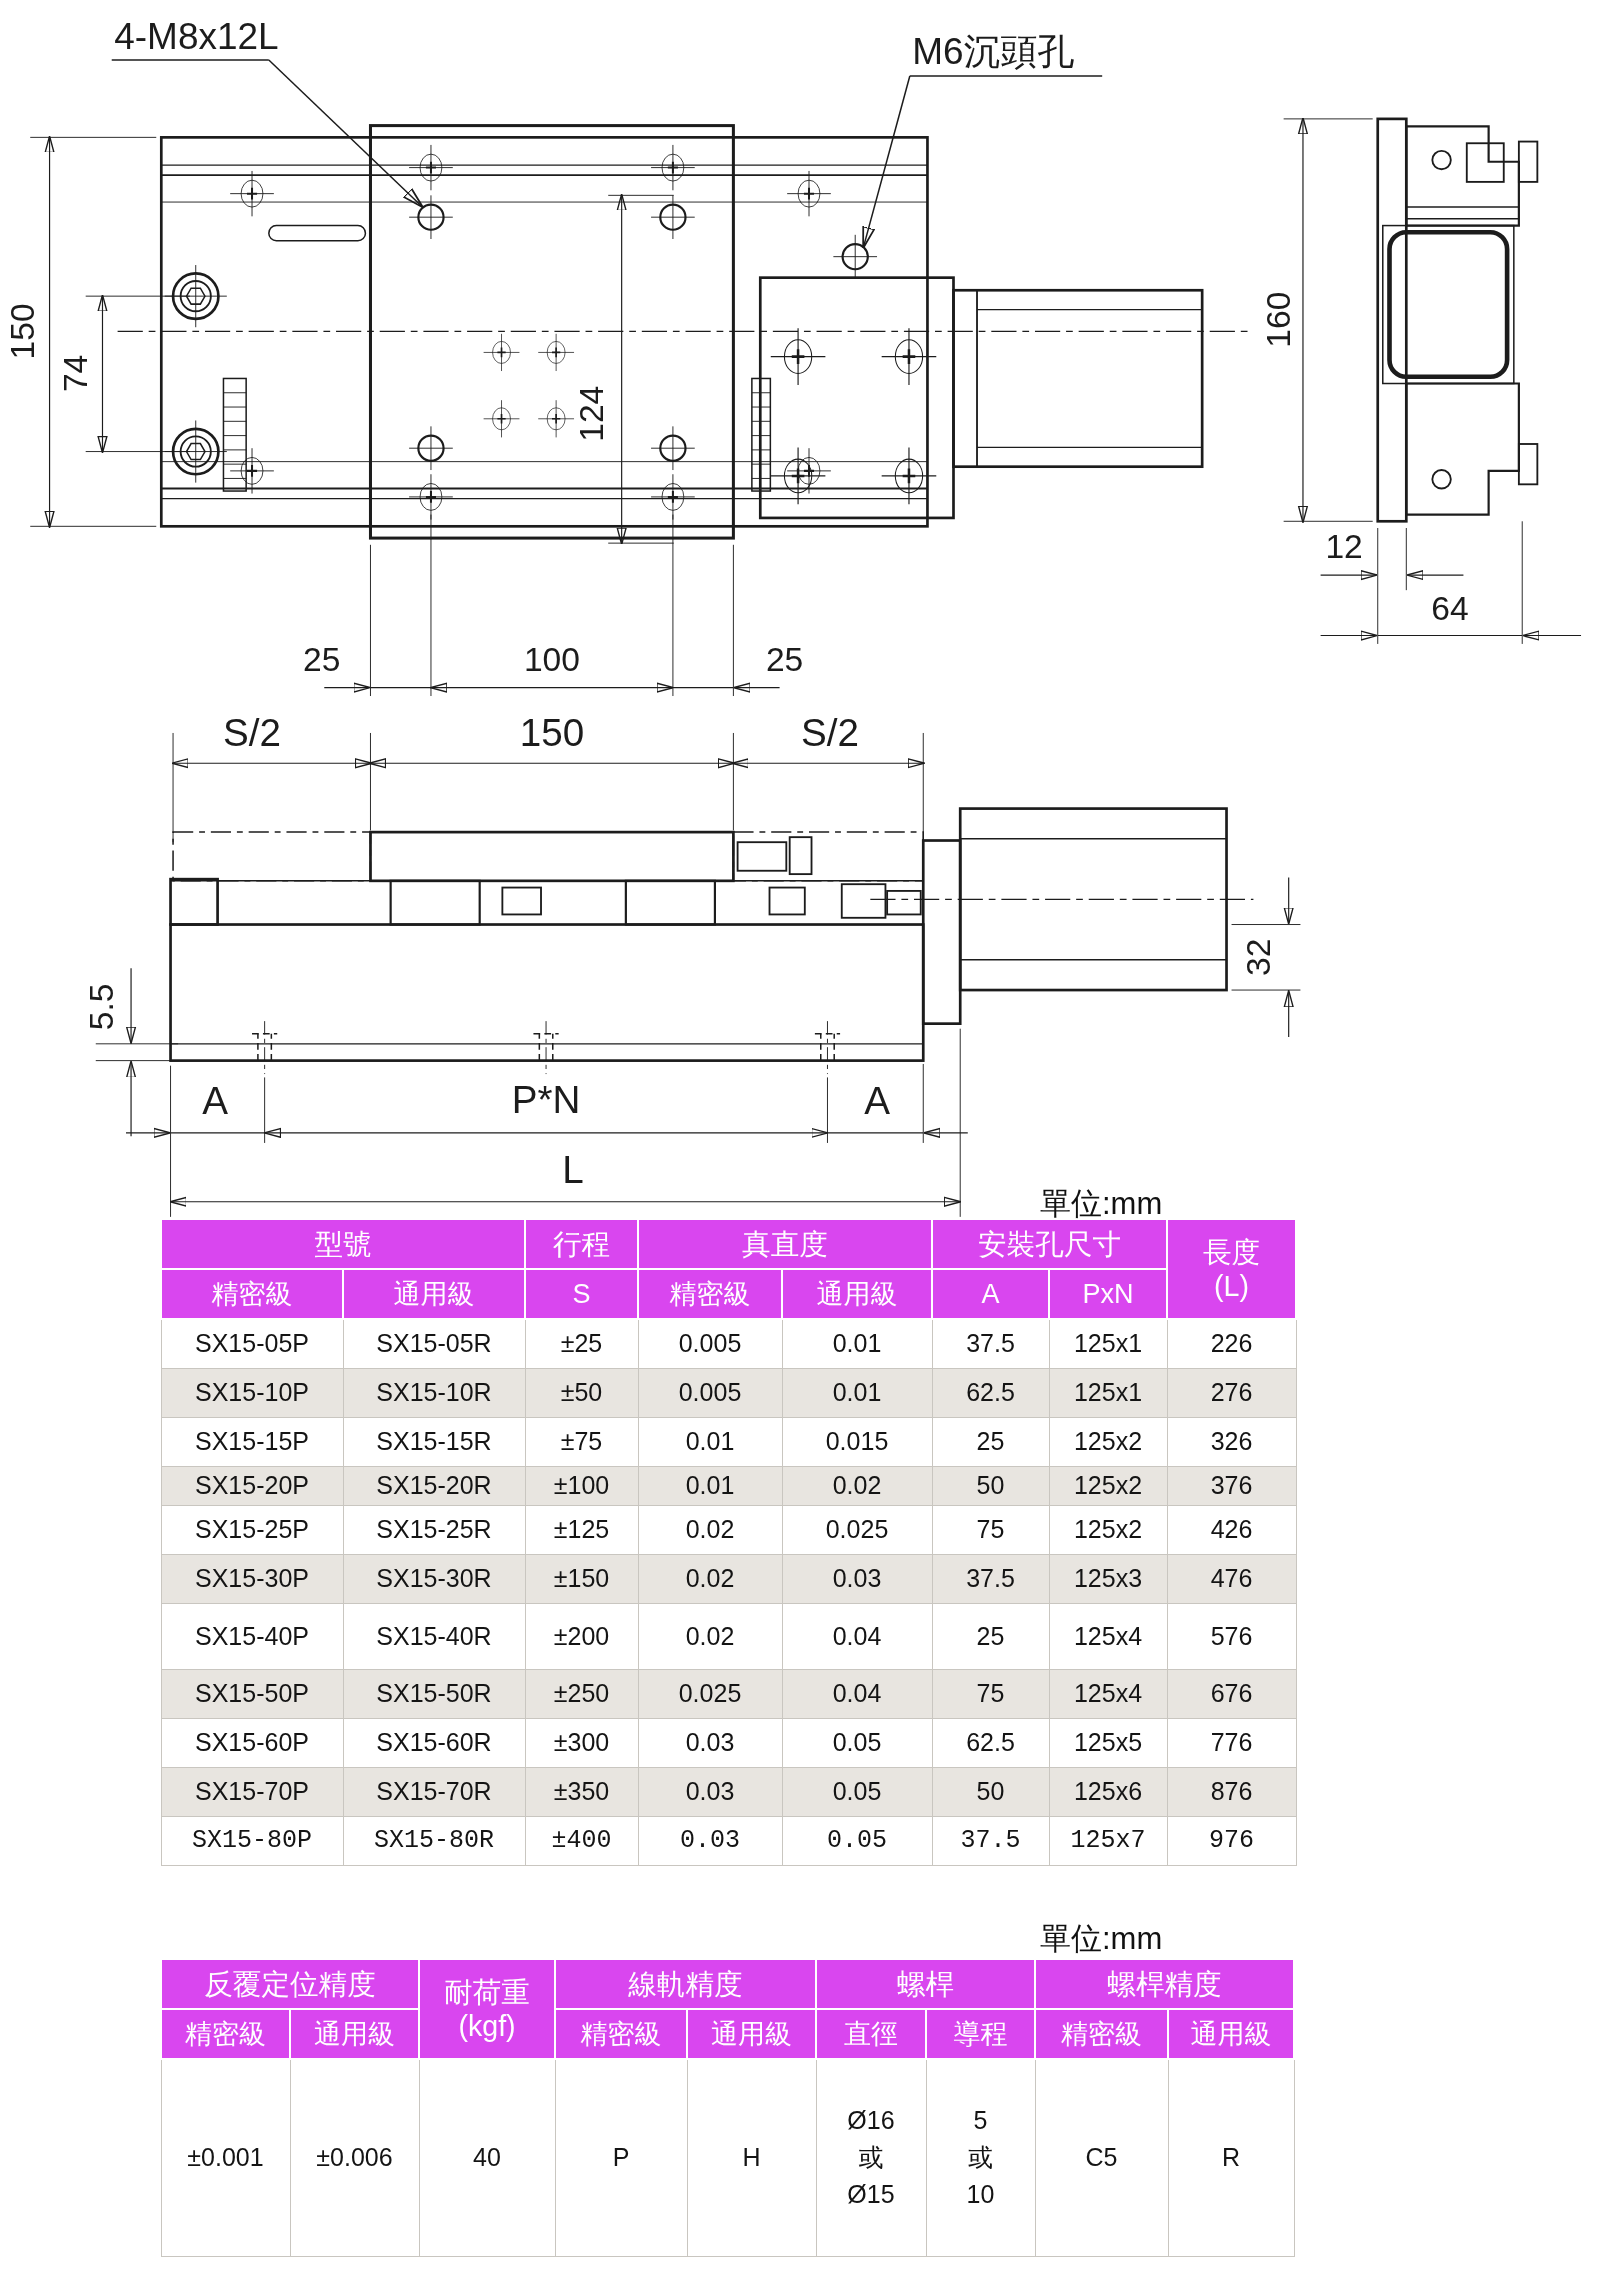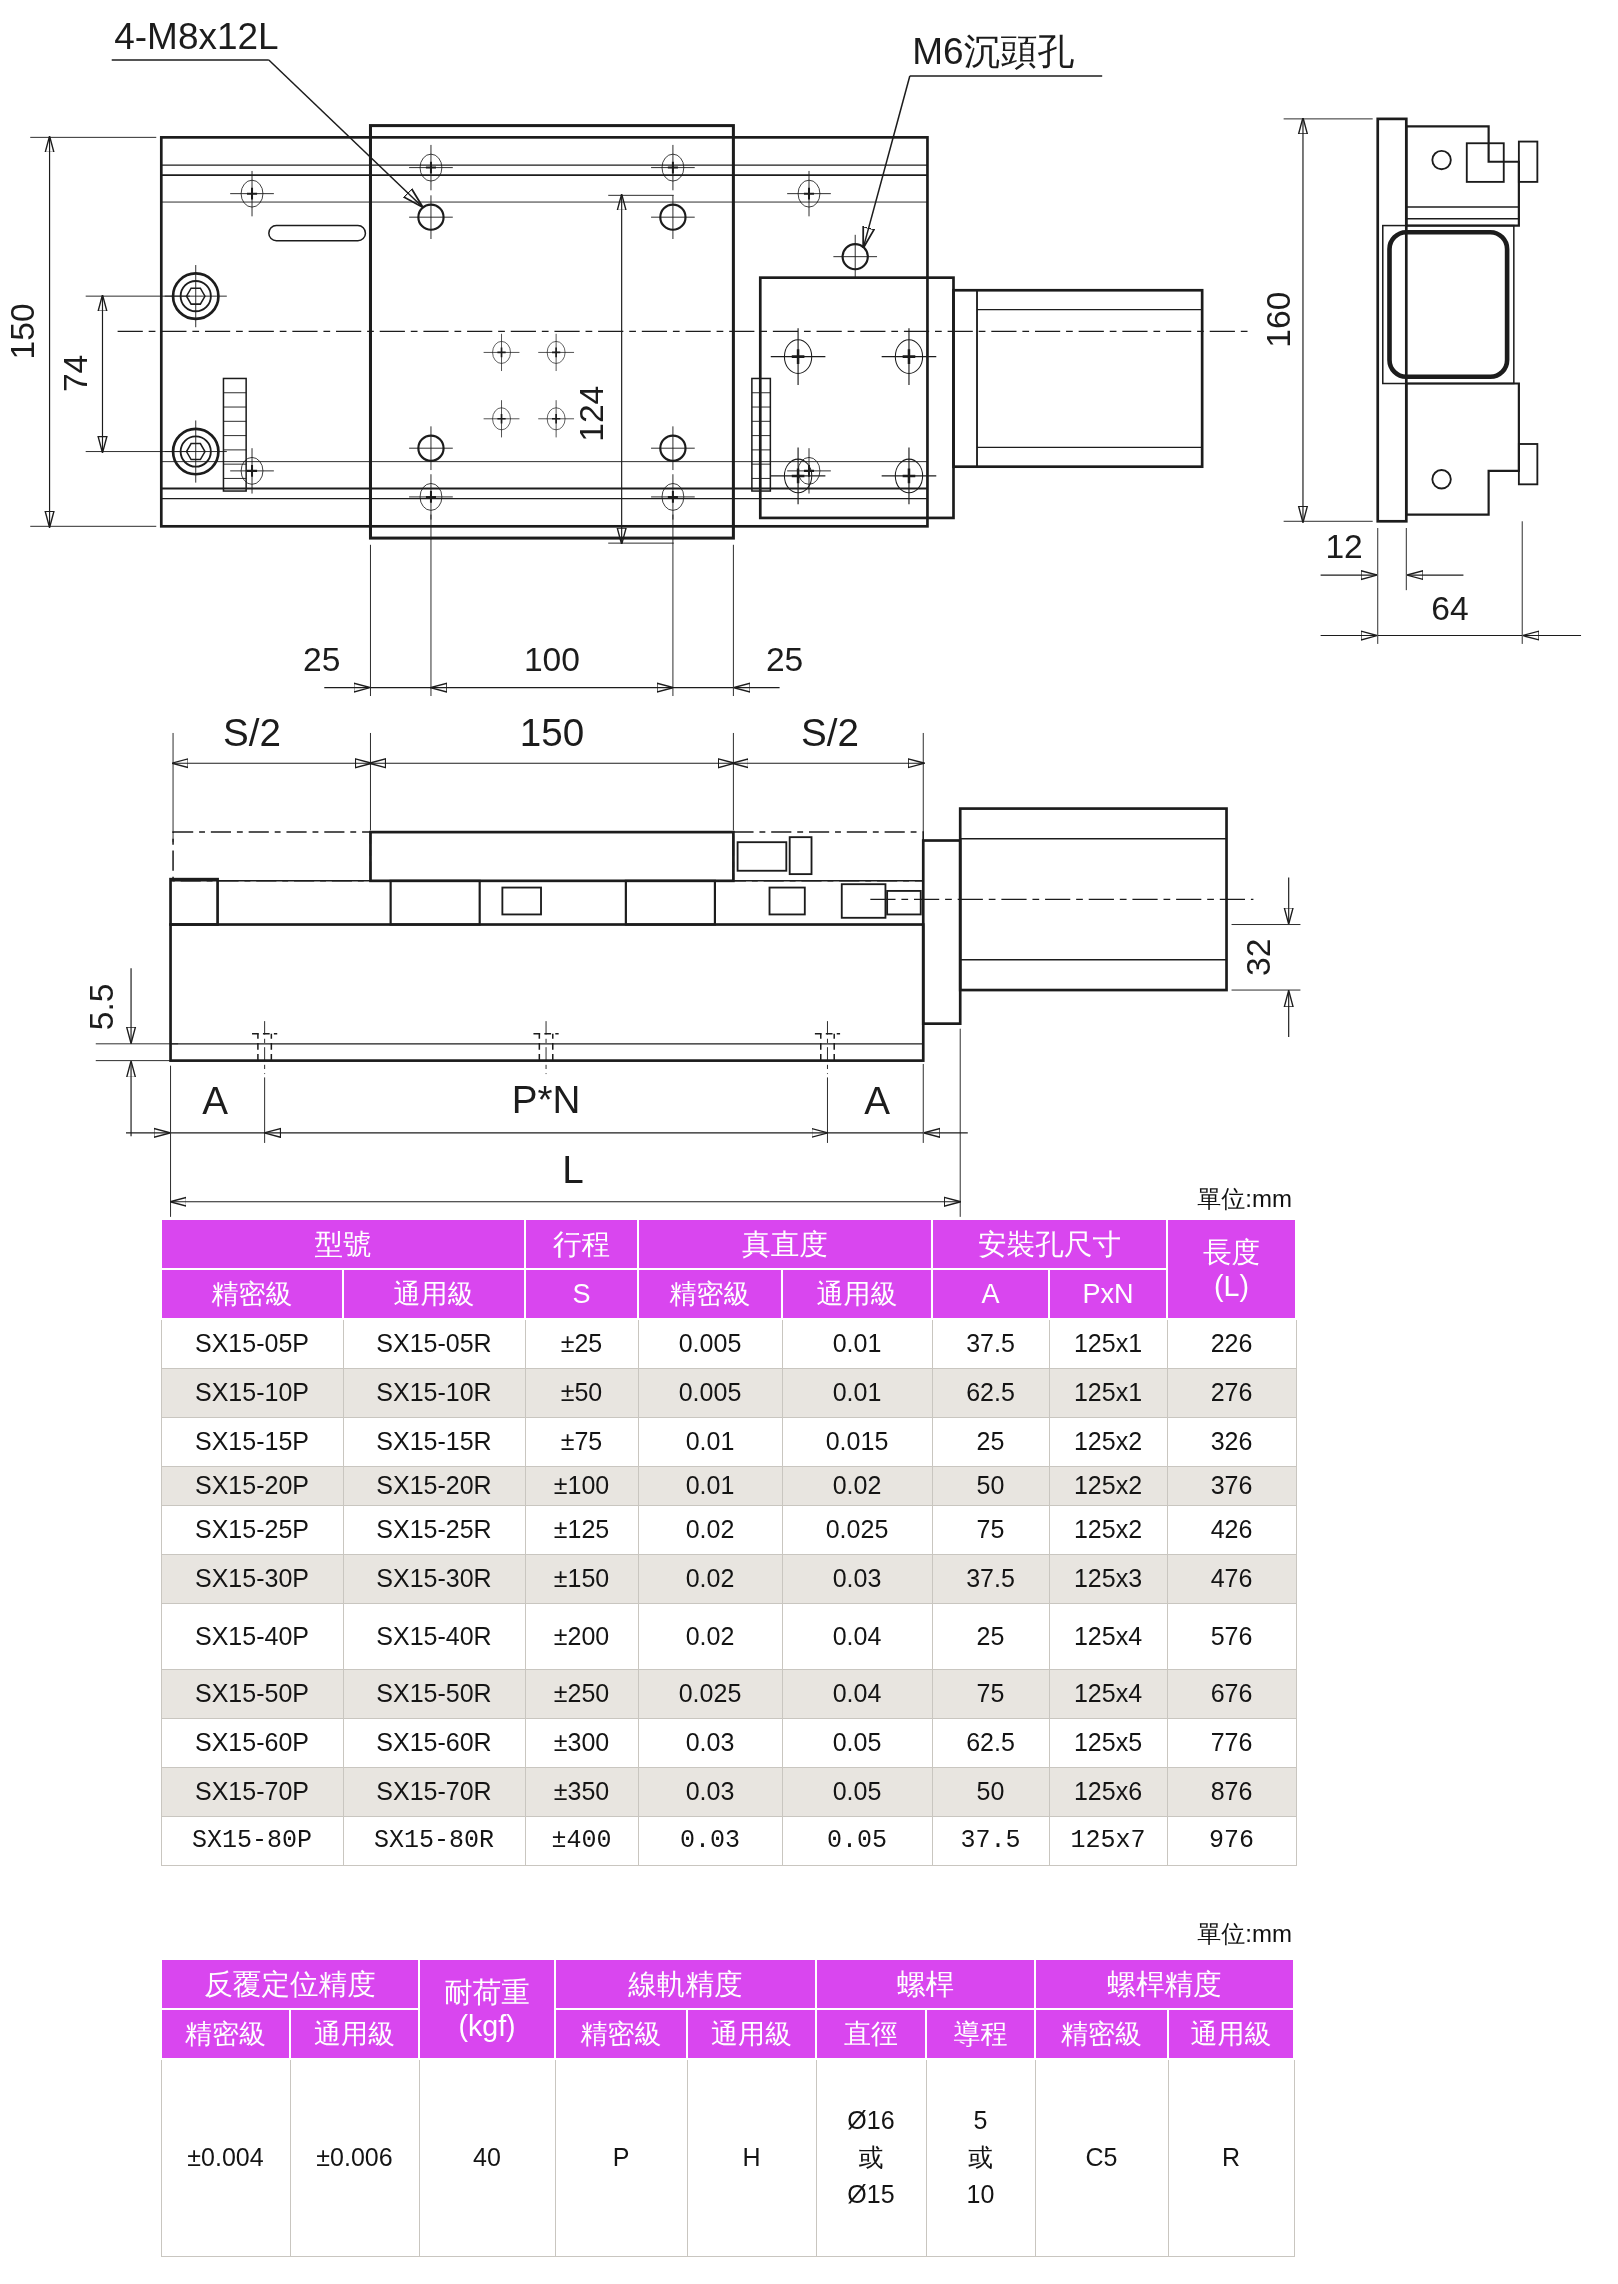--- a/index.html
+++ b/index.html
@@ -17,21 +17,21 @@
   .wf{fill:#ffffff}
   .dashdot{stroke-dasharray:30 7 8 7}
   .phantom{stroke-dasharray:24 7 7 7}
   .hid{stroke-dasharray:8 5}
   .cl{stroke-dasharray:16 5 5 5}
   #drawing text{stroke:none;fill:#1c1c1c;}
   .dim{font-size:40px;}
   .dimL{font-size:46px;}
   .callout{font-size:44px;}
   .unit-note{
-    position:absolute;width:252px;text-align:right;font-size:24px;color:#111;z-index:2;
+    position:absolute;width:252px;font-size:31px;color:#111;z-index:2;
   }
   .tbl-wrap{position:absolute;z-index:1;}
   table.spec{border-collapse:collapse;table-layout:fixed;}
   table.spec th{
     background:#d946ef;color:#ffffff;font-weight:normal;font-size:28.6px;
     border:2.1px solid #ffffff;padding:0;text-align:center;vertical-align:middle;
   }
   table.spec th.sub{font-size:27px;}
   table.spec th.merged{white-space:pre-line;line-height:34px;}
   table.spec td{
@@ -446,21 +446,21 @@
           <th class="sub">精密級</th>
           <th class="sub">通用級</th>
           <th class="sub">直徑</th>
           <th class="sub">導程</th>
           <th class="sub">精密級</th>
           <th class="sub">通用級</th>
         </tr>
       </thead>
       <tbody>
         <tr style="height: 197px;">
-          <td>±0.004</td>
+          <td>±0.001</td>
           <td>±0.006</td>
           <td>40</td>
           <td>P</td>
           <td>H</td>
           <td>Ø16
 或
 Ø15</td>
           <td>5
 或
 10</td>

